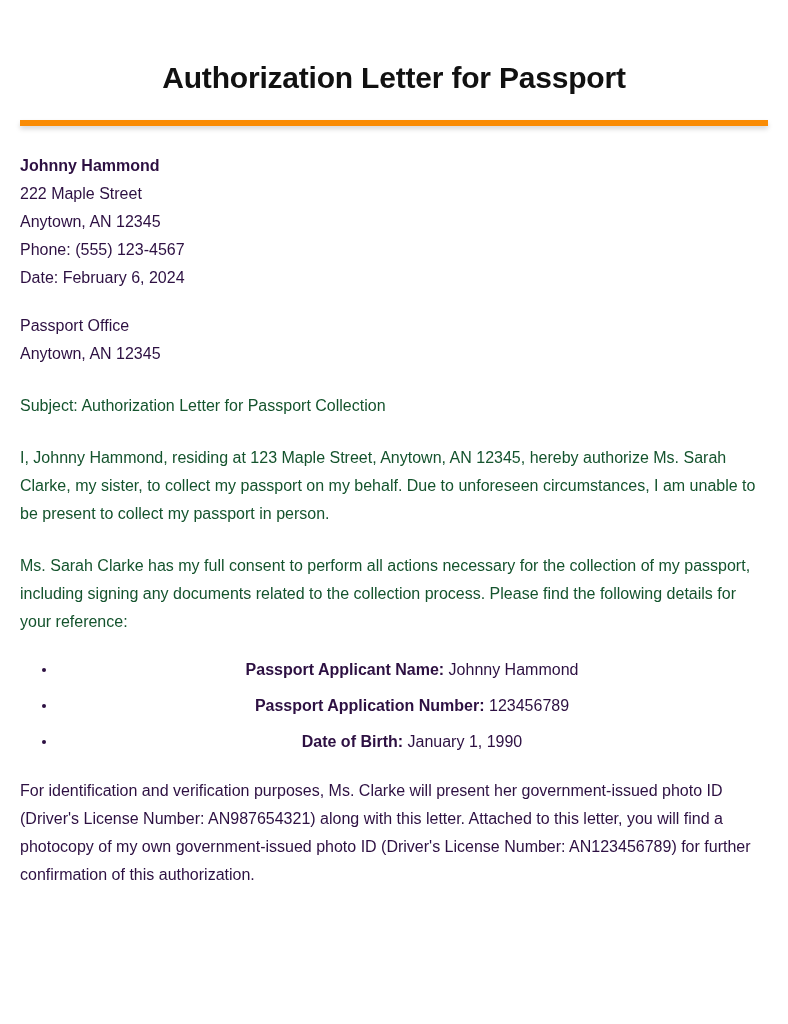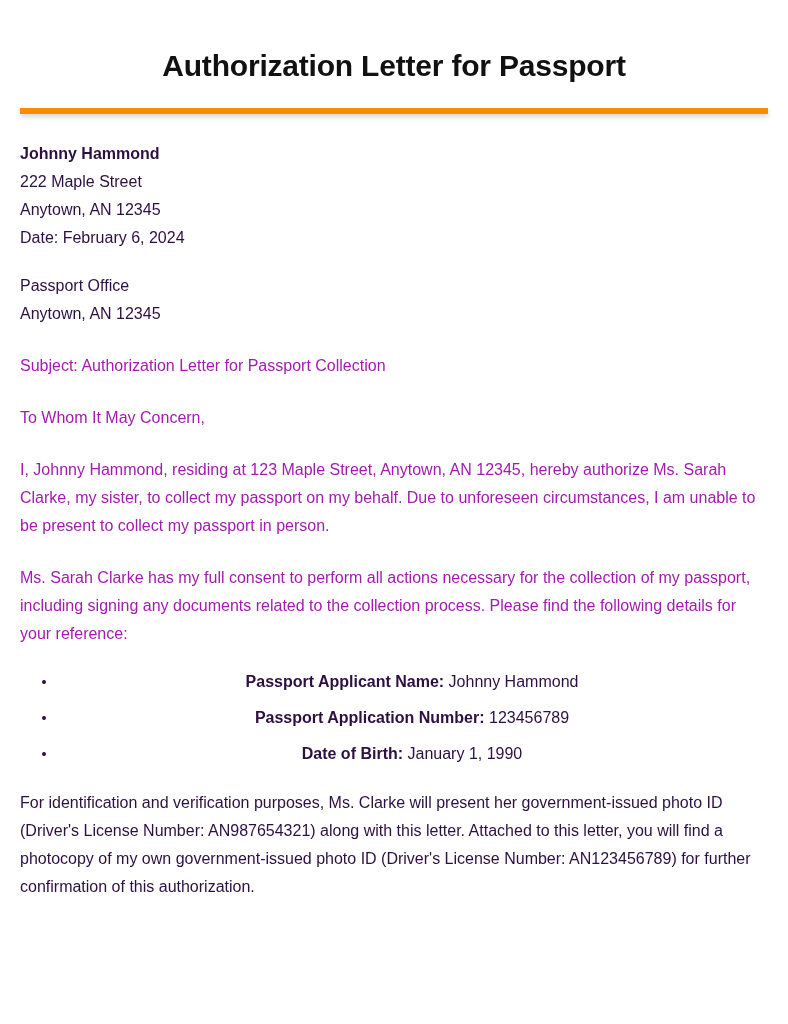--- a/index.html
+++ b/index.html
@@ -12,21 +12,21 @@
     height: 1024px;
     overflow: hidden;
     font-family: "Liberation Sans", sans-serif;
     color: #2d1042;
   }
   .page {
     position: relative;
     width: 788px;
     height: 992px;
     box-sizing: border-box;
-    padding: 0 20px;
+    padding: 12px 20px;
     overflow: hidden;
   }
   .doc-title {
     margin: 0;
     padding-top: 46px;
     text-align: center;
     font-size: 30px;
     line-height: 40px;
     font-weight: bold;
     color: #111111;
@@ -51,21 +51,21 @@
     color: #2d1042;
     white-space: nowrap;
   }
   .line.bold {
     font-weight: bold;
   }
   .para {
     margin-top: 24px;
     font-size: 16px;
     line-height: 28px;
-    color: #a21caf;
+    color: #14532d;
   }
   .para.single {
     white-space: nowrap;
   }
   ul.details {
     margin: 24px 0 0 0;
     padding: 0 0 0 22px;
     list-style: none;
   }
   ul.details li {
@@ -107,31 +107,31 @@
   <h1 class="doc-title">Authorization Letter for Passport</h1>
 
   <div class="title-rule-wrap">
     <div class="title-rule"></div>
   </div>
 
   <div class="block">
     <div class="line bold">Johnny Hammond</div>
     <div class="line">222 Maple Street</div>
     <div class="line">Anytown, AN 12345</div>
+    <div class="line">Phone: (555) 123-4567</div>
     <div class="line">Date: February 6, 2024</div>
   </div>
 
   <div class="block">
     <div class="line">Passport Office</div>
     <div class="line">Anytown, AN 12345</div>
   </div>
 
   <div class="para single">Subject: Authorization Letter for Passport Collection</div>
 
-  <div class="para single">To Whom It May Concern,</div>
 
   <div class="para">I, Johnny Hammond, residing at 123 Maple Street, Anytown, AN 12345, hereby authorize Ms. Sarah Clarke, my sister, to collect my passport on my behalf. Due to unforeseen circumstances, I am unable to be present to collect my passport in person.</div>
 
   <div class="para">Ms. Sarah Clarke has my full consent to perform all actions necessary for the collection of my passport, including signing any documents related to the collection process. Please find the following details for your reference:</div>
 
   <ul class="details">
     <li>
       <span class="dot"></span><span class="label">Passport Applicant Name:</span> <span>Johnny Hammond</span>
     </li>
     <li>

